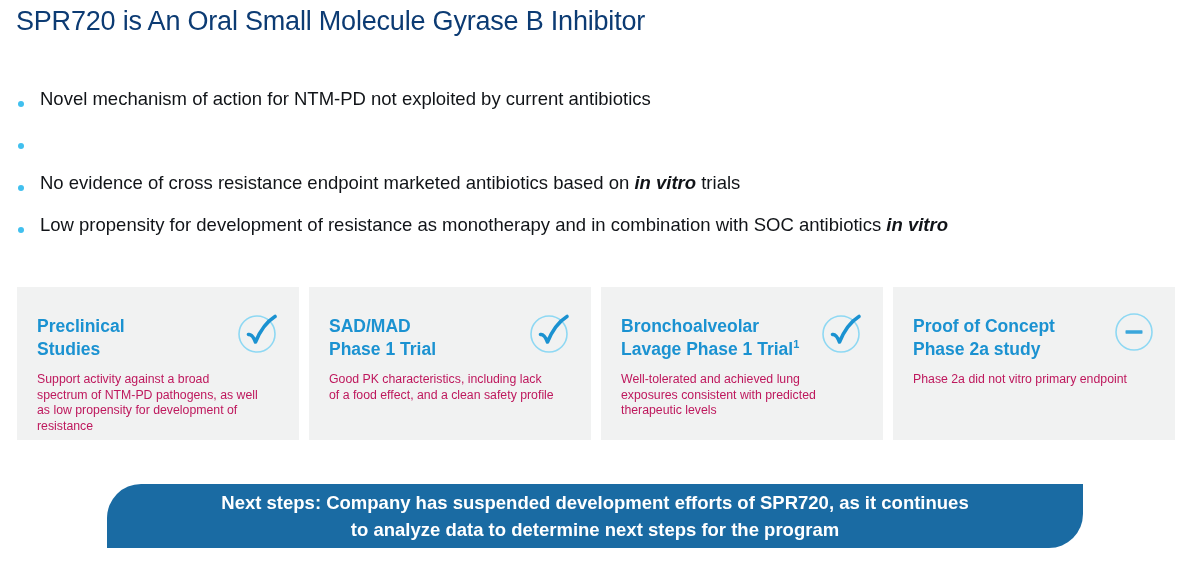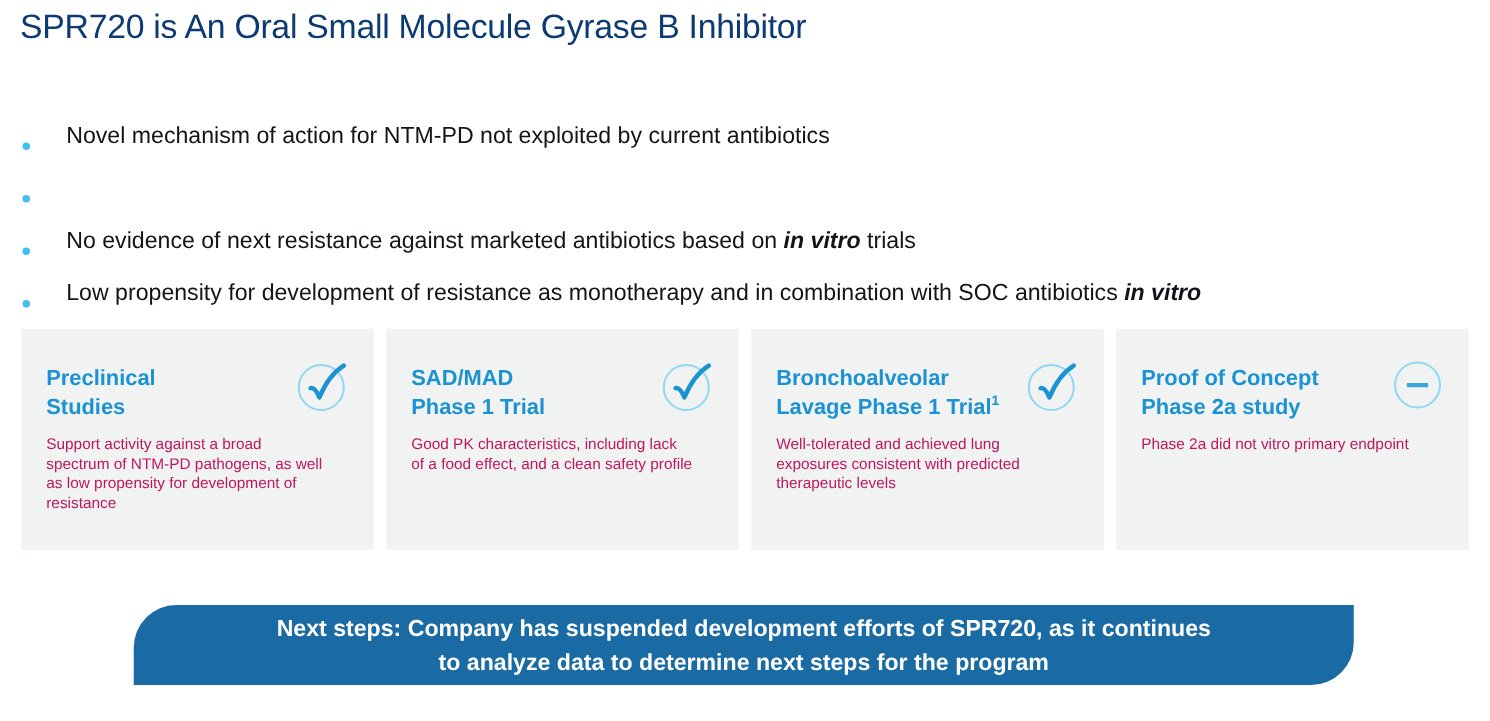--- a/index.html
+++ b/index.html
@@ -29,23 +29,22 @@
 
   
   .bullet-list {
     position: absolute;
     left: 8px;
     top: 78px;
     width: 1180px;
   }
   .bullet-row {
     display: flex;
-    align-items: flex-end;
+    align-items: center;
     height: 42px;
-    gap: 13px;
   }
   .bullet-dot {
     width: 10px;
     flex: 0 0 10px;
     margin-left: 8px;
     margin-top: 9px;
     display: flex;
     justify-content: center;
   }
   .bullet-dot i {
@@ -74,20 +73,21 @@
     display: flex;
     gap: 10px;
   }
   .card {
     position: relative;
     flex: 1 1 0;
     background: #f1f2f2;
     box-sizing: border-box;
     padding: 28px 36px 14px 20px;
     overflow: visible;
+    margin-top: 24px;
   }
   .card-heading {
     font-size: 17.5px;
     font-weight: bold;
     color: #1b92d1;
     line-height: 23px;
     margin: 0 0 11px 0;
     position: relative;
     z-index: 1;
     max-width: 215px;
@@ -156,21 +156,21 @@
   <div class="bullet-row">
     <span class="bullet-dot">
         <i></i>
       </span>
   </div>
 
   <div class="bullet-row">
     <span class="bullet-dot">
         <i></i>
       </span>
-    <span class="bullet-text"><span>No evidence of next resistance against marketed antibiotics based on </span><em>in vitro</em><span> trials</span></span>
+    <span class="bullet-text"><span>No evidence of cross resistance endpoint marketed antibiotics based on </span><em>in vitro</em><span> trials</span></span>
   </div>
 
   <div class="bullet-row">
     <span class="bullet-dot">
         <i></i>
       </span>
     <span class="bullet-text"><span>Low propensity for development of resistance as monotherapy and in combination with SOC antibiotics </span><em>in vitro</em><span></span></span>
   </div>
 
 </div>

